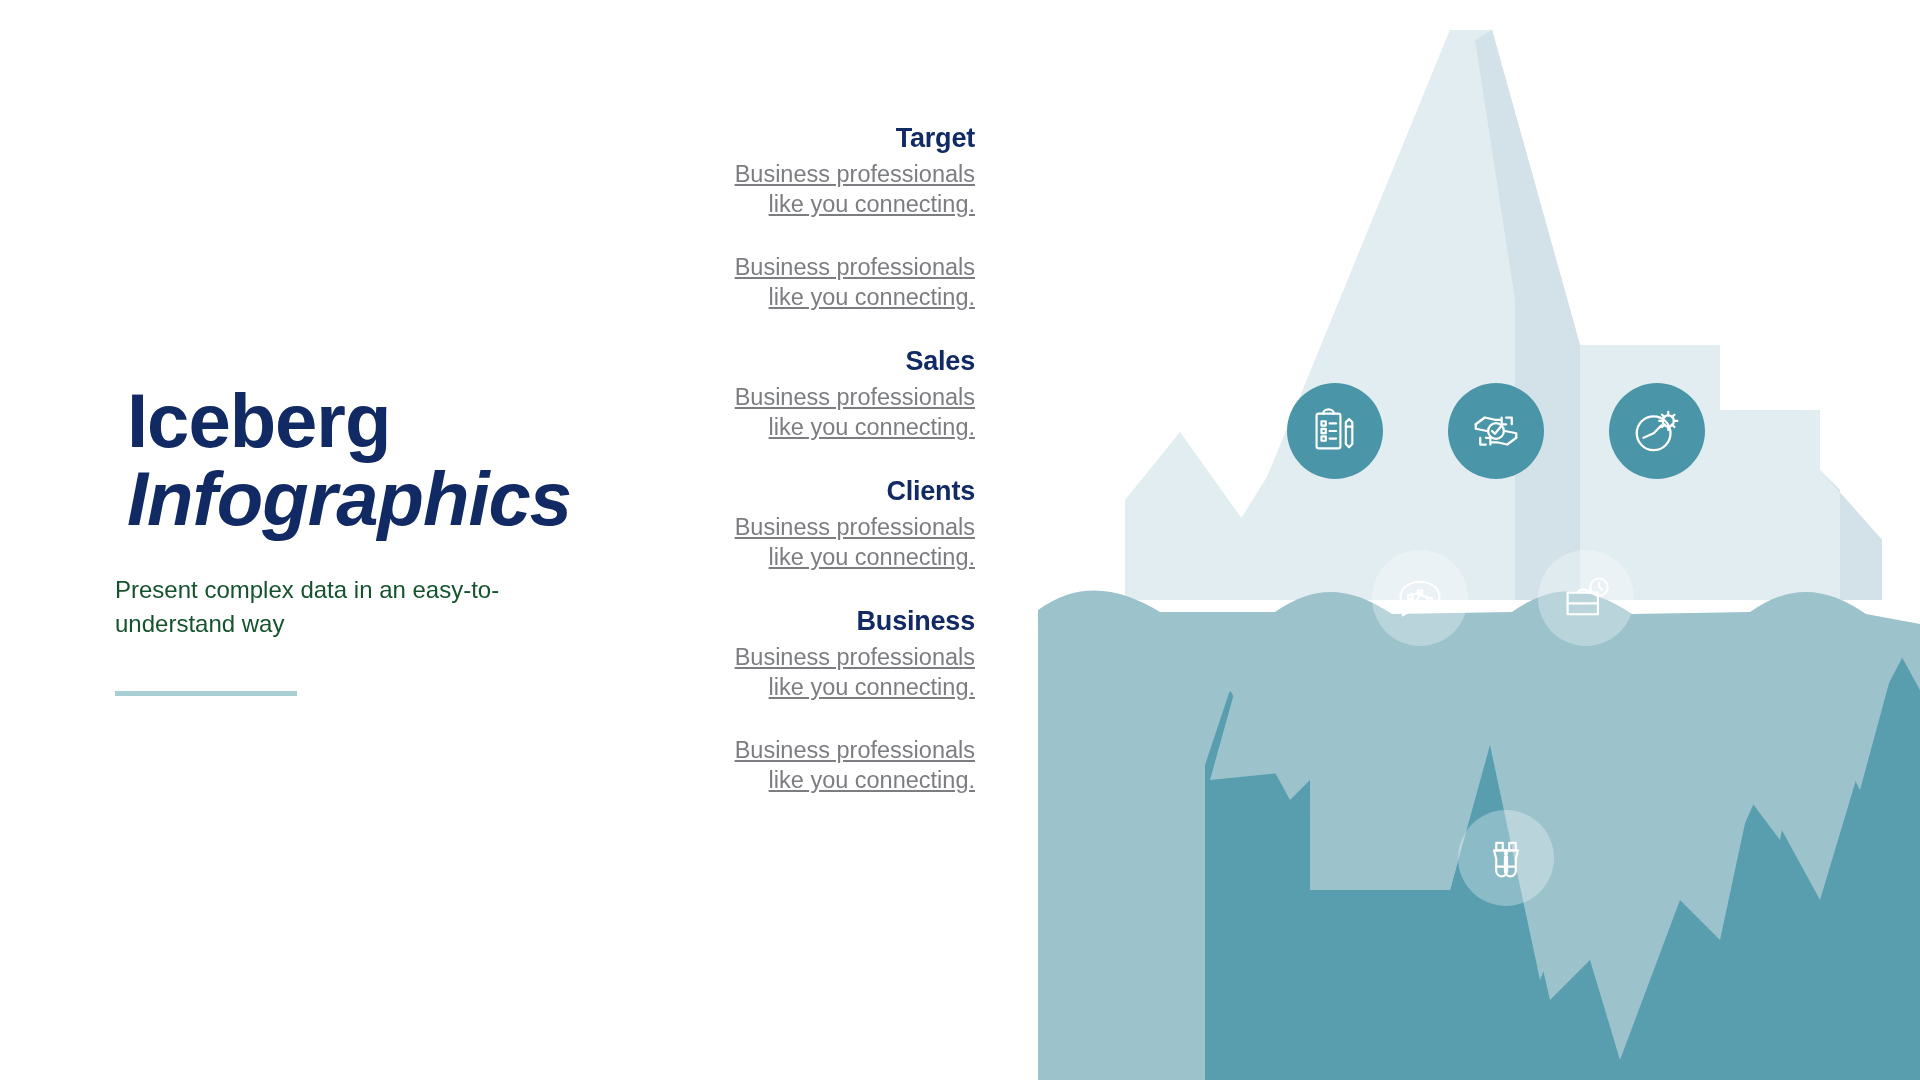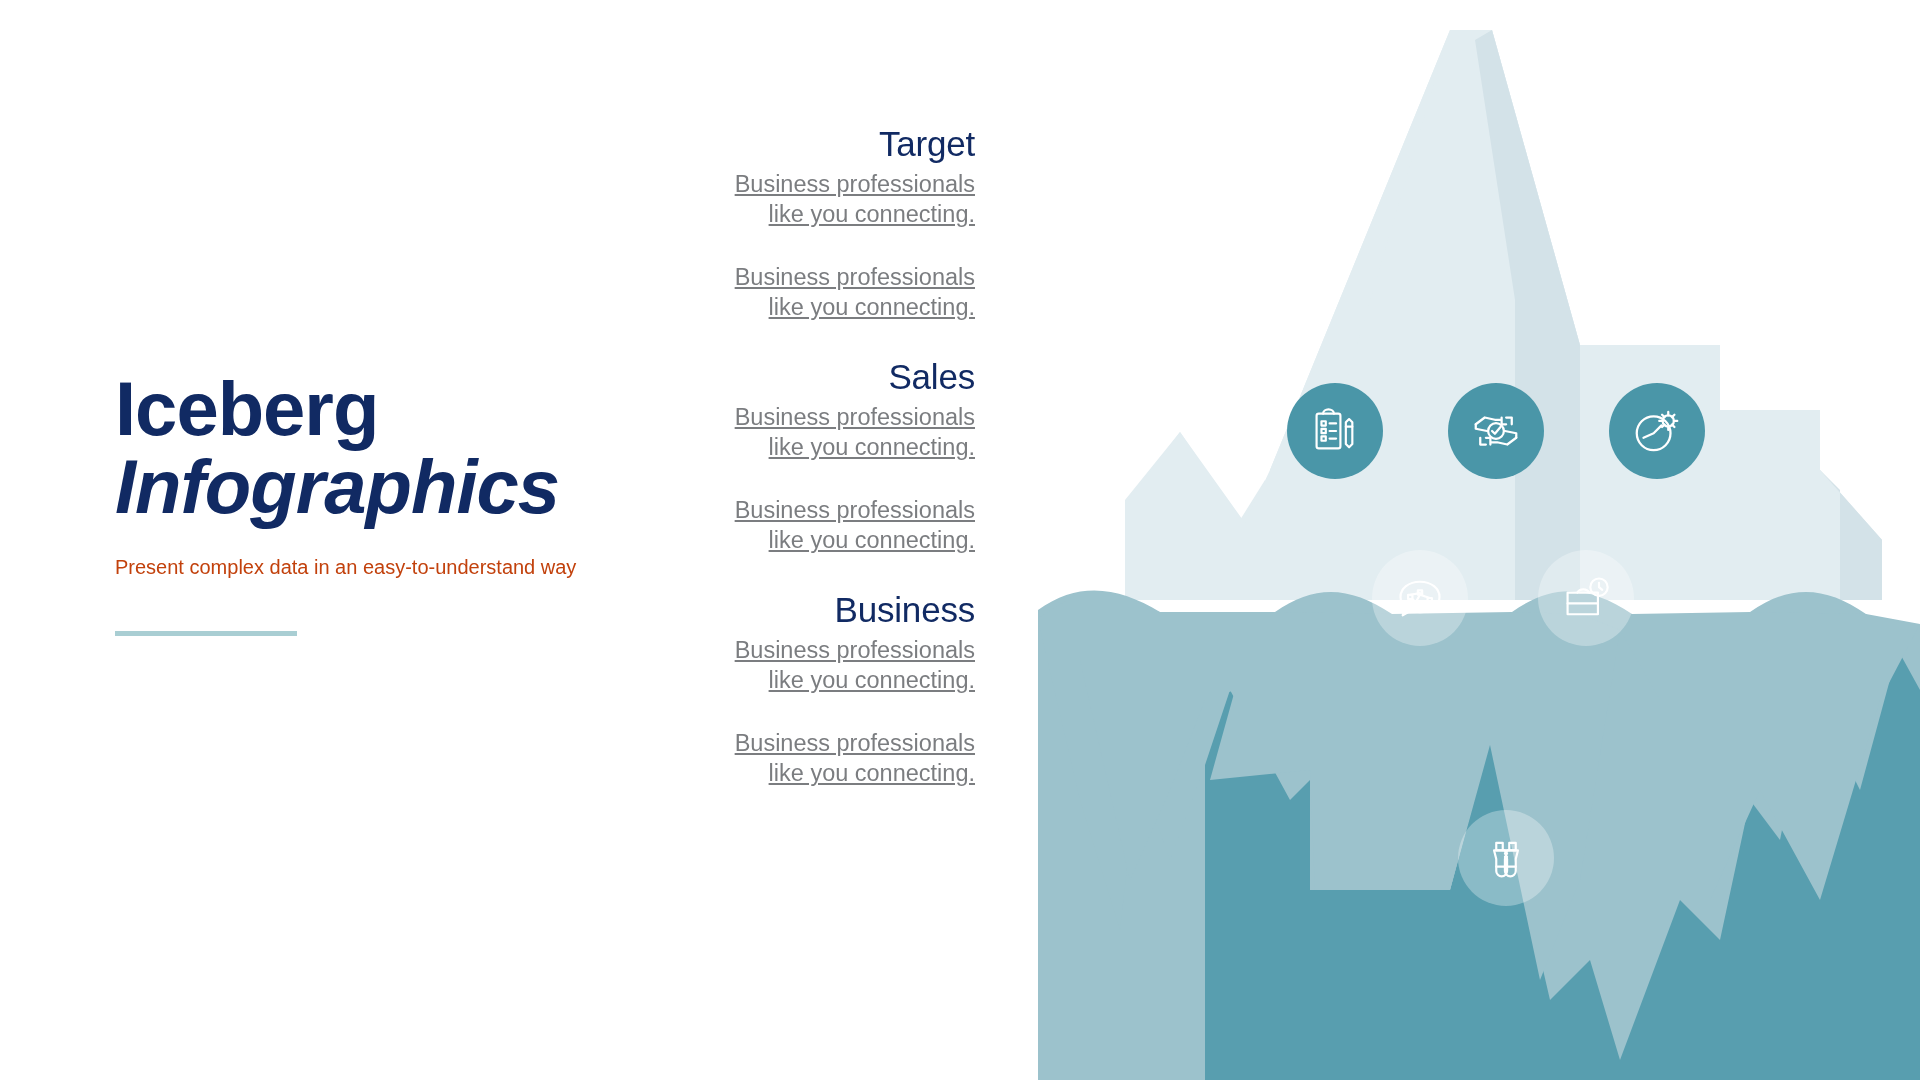--- a/index.html
+++ b/index.html
@@ -21,50 +21,50 @@
     left: 115px;
     top: 370px;
     width: 520px;
   }
   .main-title {
     font-size: 76px;
     font-weight: bold;
     color: #112a63;
     line-height: 1.02;
     letter-spacing: -1px;
-    margin: 0;
+    margin: 12px;
   }
   .main-title .line2 { display: block; font-style: italic; }
   .subtitle {
-    margin-top: 28px;
-    font-size: 20px;
+    margin-top: 36px;
+    font-size: 24px;
     line-height: 1.42;
-    color: #c2410c;
+    color: #14532d;
     width: 470px;
   }
   .divider {
     margin-top: 50px;
     width: 182px;
     height: 5px;
     background: #a9ced3;
   }
 
   
   .list-column {
     position: absolute;
     left: 660px;
     top: 122px;
     width: 315px;
     text-align: right;
   }
   .list-item { margin-bottom: 33px; }
   .list-item:last-child { margin-bottom: 0; }
   .item-title {
-    font-size: 35px;
-    font-weight: normal;
+    font-size: 27px;
+    font-weight: bold;
     color: #112a63;
     line-height: 1.25;
     letter-spacing: -0.2px;
   }
   .item-desc {
     font-size: 23.5px;
     color: #7b7d80;
     line-height: 1.28;
     margin-top: 3px;
     text-decoration: underline;
@@ -121,20 +121,21 @@
 
   <div class="list-item">
     <div class="item-title">Sales</div>
     <div class="item-desc">
       <div>Business professionals</div>
       <div>like you connecting.</div>
     </div>
   </div>
 
   <div class="list-item">
+    <div class="item-title">Clients</div>
     <div class="item-desc">
       <div>Business professionals</div>
       <div>like you connecting.</div>
     </div>
   </div>
 
   <div class="list-item">
     <div class="item-title">Business</div>
     <div class="item-desc">
       <div>Business professionals</div>

